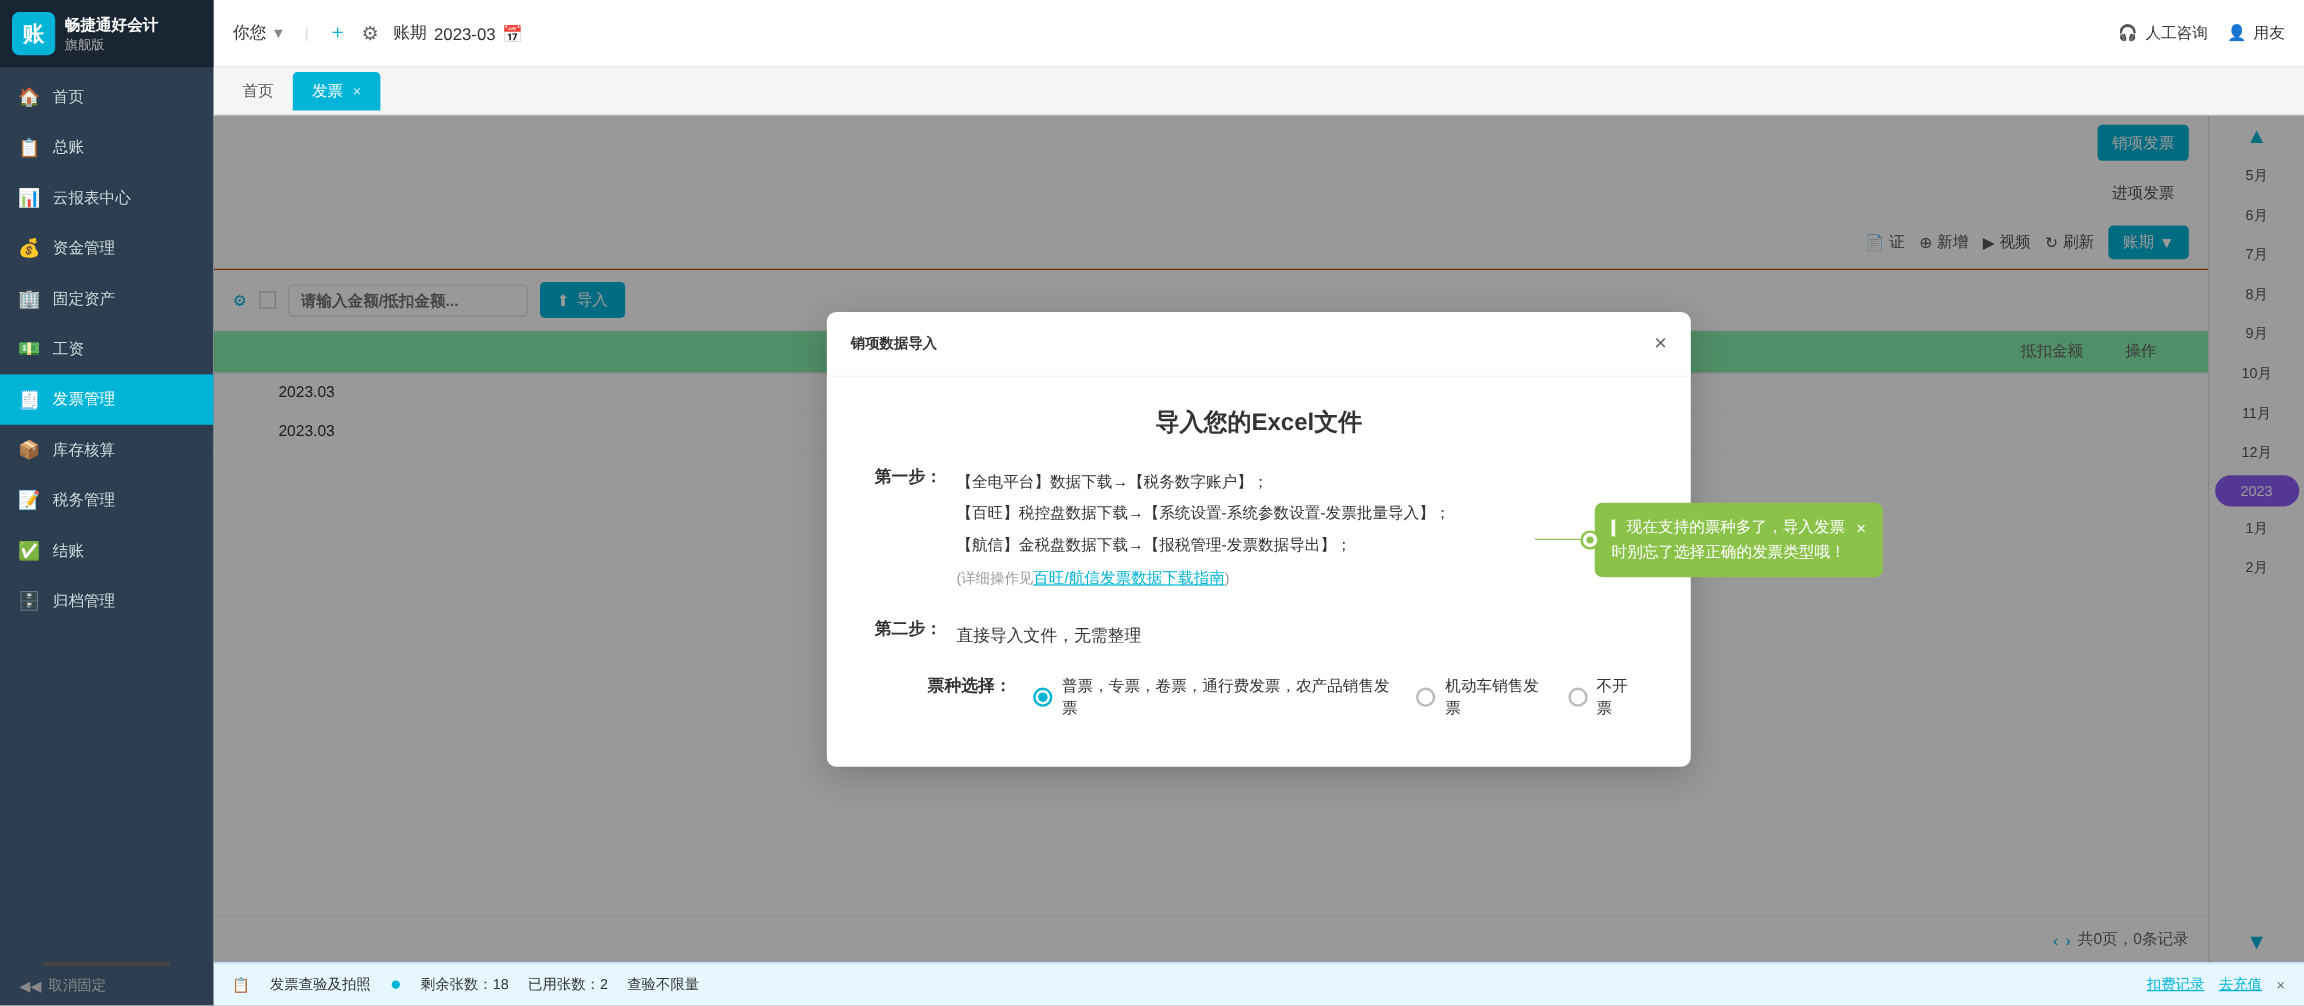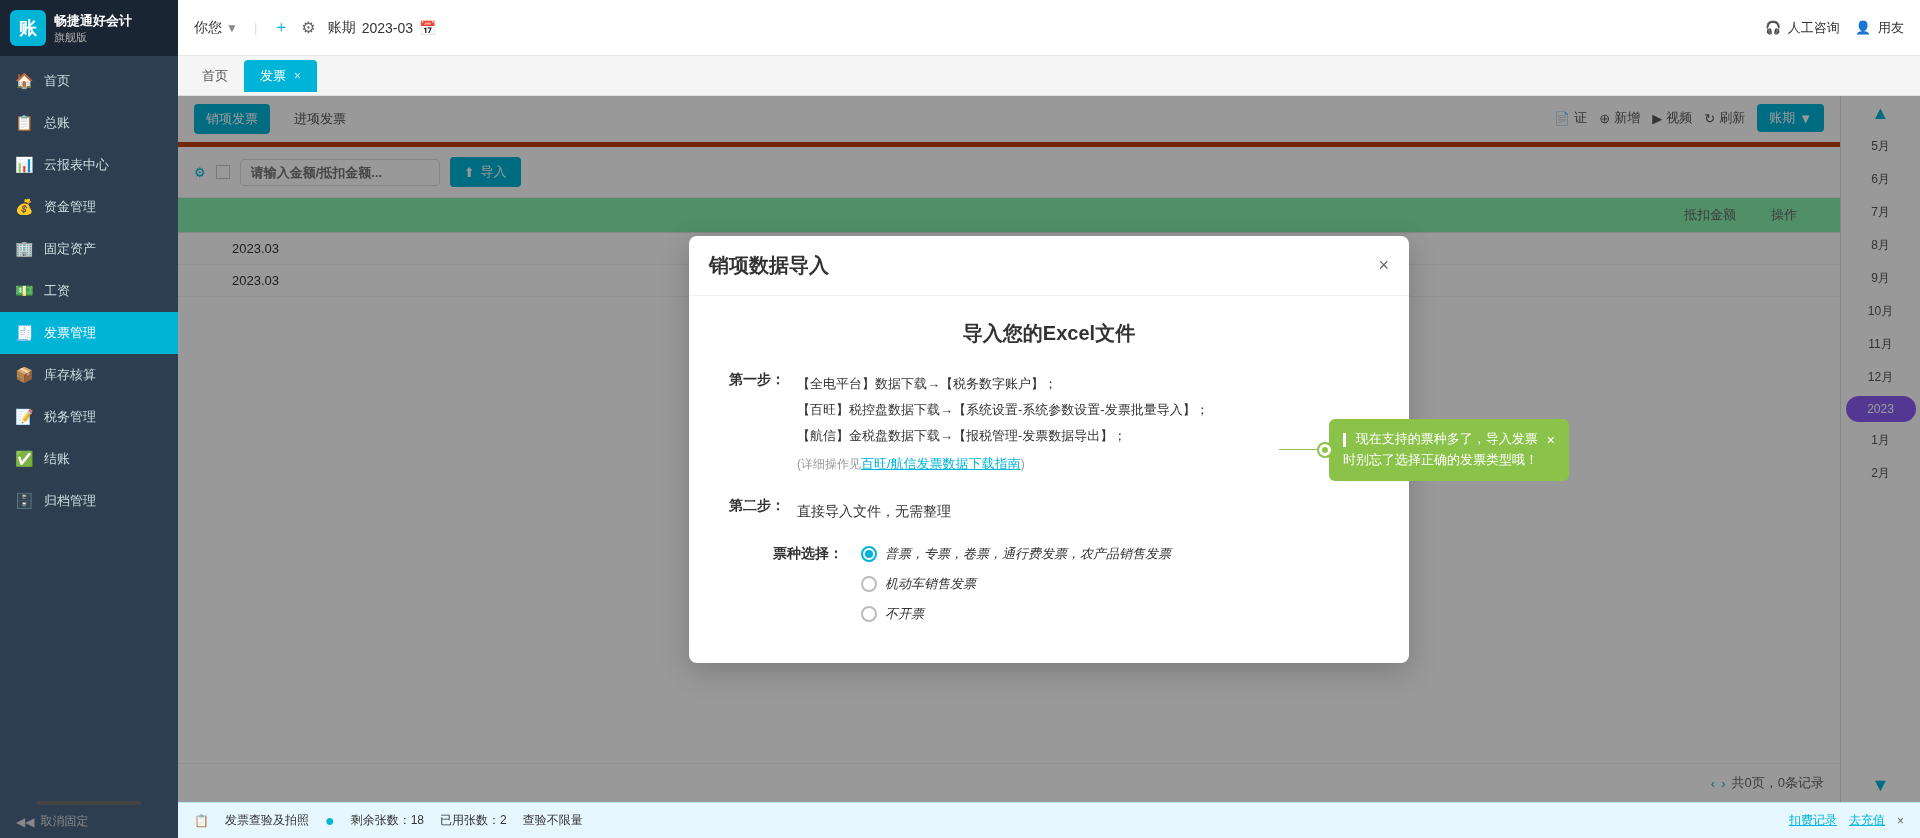--- a/index.html
+++ b/index.html
@@ -40,21 +40,21 @@
     .tab-item { height: 32px; display: flex; align-items: center; padding: 0 16px; gap: 8px; cursor: pointer; border-radius: 4px 4px 0 0; font-size: 13px; color: #555; }
     .tab-item.active { background: #00b4d8; color: #fff; }
     .tab-close { font-size: 12px; color: #aaa; cursor: pointer; }
     .tab-item.active .tab-close { color: rgba(255,255,255,0.8); }
 
     
     .content-area { flex: 1; display: flex; overflow: hidden; position: relative; }
 
     
     .invoice-page { flex: 1; background: #fff; display: flex; flex-direction: column; overflow: hidden; }
-    .invoice-toolbar { display: flex; align-items: flex-start; padding: 8px 16px; gap: 12px; border-bottom: 5px solid #c2410c; flex-shrink: 0; }
+    .invoice-toolbar { display: flex; align-items: flex-end; padding: 8px 16px; gap: 12px; border-bottom: 1px solid #c2410c; flex-shrink: 0; flex-direction: column; }
     .invoice-tab { padding: 6px 12px; cursor: pointer; font-size: 13px; color: #555; border-radius: 4px; }
     .invoice-tab.active { background: #00b4d8; color: #fff; }
     .invoice-toolbar-right { margin-left: auto; display: flex; align-items: center; gap: 12px; }
     .toolbar-btn { display: flex; align-items: center; gap: 4px; cursor: pointer; color: #555; font-size: 13px; }
     .toolbar-btn.primary { background: #00b4d8; color: #fff; padding: 5px 12px; border-radius: 4px; }
     .invoice-filter { padding: 10px 16px; display: flex; align-items: center; gap: 10px; border-bottom: 1px solid #f0f0f0; flex-shrink: 0; }
     .filter-input { border: 1px solid #ddd; border-radius: 4px; padding: 5px 10px; font-size: 13px; color: #999; width: 200px; font-weight: bold; }
     .import-btn { background: #00b4d8; color: #fff; border: none; border-radius: 4px; padding: 6px 14px; cursor: pointer; font-size: 13px; display: flex; align-items: center; gap: 6px; }
     .invoice-table-header { display: flex; align-items: center; padding: 8px 16px; background: #86efac; border-bottom: 1px solid #e0e0e0; font-size: 13px; color: #666; flex-shrink: 0; gap: 8px; }
     .col-check { width: 30px; }
@@ -72,21 +72,21 @@
     .timeline-ctrl-btn { color: #00b4d8; cursor: pointer; font-size: 18px; line-height: 1; }
     .timeline-item { width: 70px; text-align: center; padding: 6px 4px; cursor: pointer; font-size: 12px; color: #555; border-radius: 4px; margin: 2px 0; }
     .timeline-item.active { background: #8b5cf6; color: #fff; border-radius: 20px; }
 
     
     .overlay { position: absolute; top: 0; left: 0; right: 0; bottom: 0; background: rgba(0,0,0,0.4); z-index: 100; display: flex; align-items: center; justify-content: center; }
 
     
     .modal { background: #fff; border-radius: 8px; width: 720px; max-height: 580px; display: flex; flex-direction: column; position: relative; box-shadow: 0 8px 30px rgba(0,0,0,0.2); }
     .modal-header { display: flex; align-items: center; justify-content: space-between; padding: 16px 20px; border-bottom: 1px solid #f0f0f0; }
-    .modal-title { font-size: 20px; font-weight: bold; color: #333; }
+    .modal-title { font-size: 12px; font-weight: bold; color: #333; }
     .modal-close { cursor: pointer; font-size: 18px; color: #666; }
     .modal-body { padding: 24px 40px 24px 40px; flex: 1; overflow-y: auto; }
     .modal-main-title { text-align: center; font-size: 20px; font-weight: bold; color: #333; margin-bottom: 24px; }
     .step-block { margin-bottom: 20px; }
     .step-content { font-size: 13px; color: #333; line-height: 2; margin-left: 60px; }
     .step-link { color: #00b4d8; text-decoration: underline; cursor: pointer; }
     .step-row { display: flex; align-items: flex-start; gap: 8px; margin-bottom: 8px; }
     .step-row-label { font-size: 14px; color: #333; font-weight: bold; white-space: nowrap; width: 60px; flex-shrink: 0; }
     .radio-item { display: flex; align-items: center; gap: 8px; font-size: 13px; color: #333; cursor: pointer; }
     .radio-circle { width: 16px; height: 16px; border-radius: 50%; border: 2px solid #00b4d8; display: flex; align-items: center; justify-content: center; flex-shrink: 0; }
@@ -331,21 +331,21 @@
 
             <div class="step-block">
               <div class="step-row">
                 <span class="step-row-label">第二步：</span>
                 <span class="step-content" style="margin-left:0; font-size:14px;">直接导入文件，无需整理</span>
               </div>
             </div>
 
             <div class="step-row" style="align-items:flex-start; margin-bottom:16px;margin-left:44px;">
               <span class="step-row-label" style="width:80px; font-size:14px;">票种选择：</span>
-              <div style="display:flex; flex-direction:column; gap:12px;font-style:italic;">
+              <div style="display:flex; flex-direction:row; gap:12px;">
                 <label class="radio-item">
                   <span class="radio-circle checked"></span>
                   <span>普票，专票，卷票，通行费发票，农产品销售发票</span>
                 </label>
                 <label class="radio-item">
                   <span class="radio-circle unchecked"></span>
                   <span>机动车销售发票</span>
                 </label>
                 <label class="radio-item">
                   <span class="radio-circle unchecked"></span>

